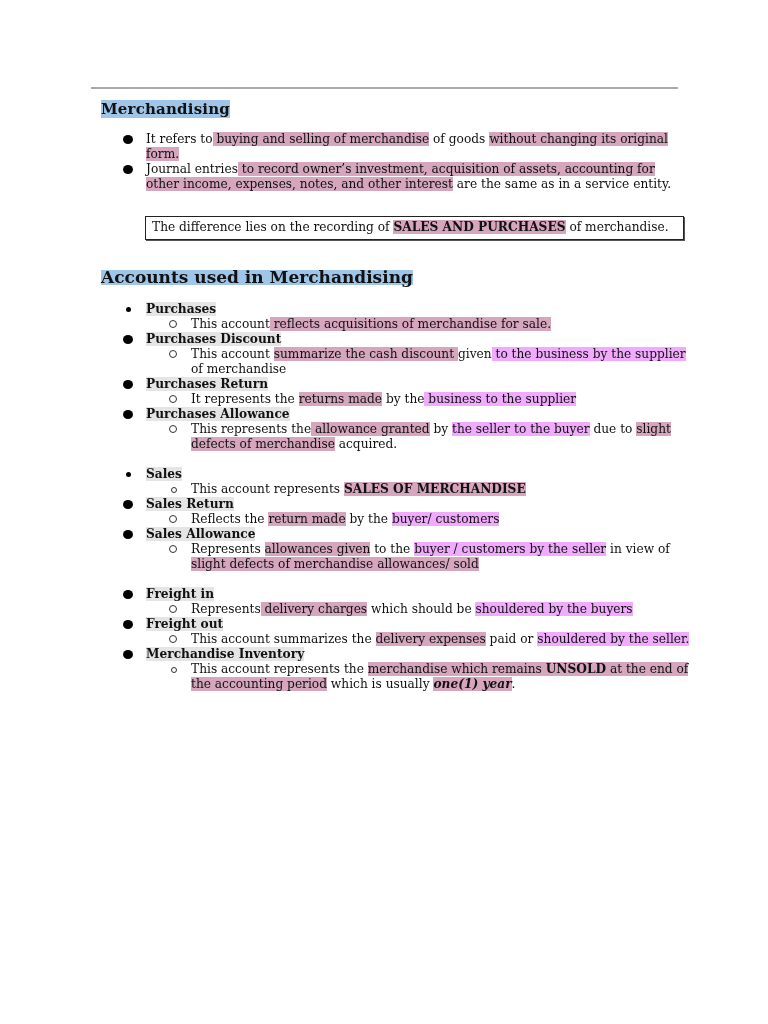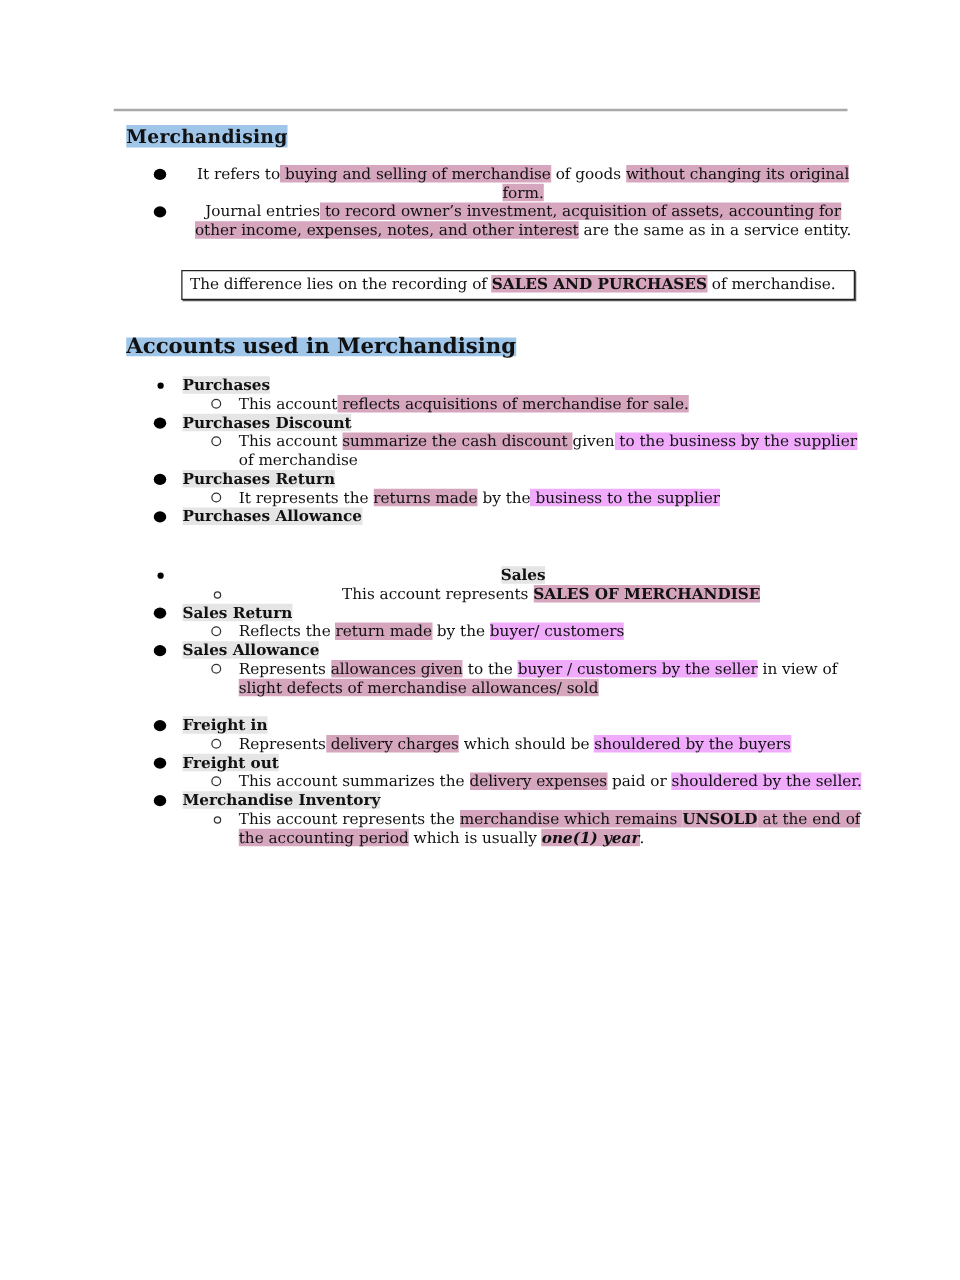--- a/index.html
+++ b/index.html
@@ -25,21 +25,21 @@
   .box { margin-left: 44px; margin-top: 24px; width: 525px; border: 1px solid #222; box-shadow: 1px 1px 0 #555; padding: 3px 6px 4px 6px; }
 </style>
 </head>
 <body>
 
 <div class="rule"></div>
 
 <div class="page">
   <div class="h1">Merchandising</div>
 
-  <ul class="l1" id="s1-list" style="margin-top:14px;text-align:center;">
+  <ul class="l1" id="s1-list" style="margin-top:14px;">
       <li><span class="bullet-disc"></span><span>It refers to</span><span class="hl-pink"> buying and selling of merchandise</span><span> of goods </span><span class="hl-pink">without changing its original form.</span></li>
       <li><span class="bullet-disc"></span><span>Journal entries</span><span class="hl-pink"> to record owner’s investment, acquisition of assets, accounting for other income, expenses, notes, and other interest</span><span> are the same as in a service entity.</span></li>
     </ul>
 
   <div class="box">
     <span>The difference lies on the recording of </span><span class="b hl-pink">SALES AND PURCHASES</span><span> of merchandise.</span>
   </div>
 
   <div style="margin-top:30px;">
     <div class="h2">Accounts used in Merchandising</div>
@@ -48,22 +48,24 @@
   <ul class="l1" id="s2-list" style="margin-top:15px;">
       <li><span class="bullet-small"></span><span class="b hl-yellow">Purchases</span><ul class="l2">
           <li><span class="bullet-circle"></span><span>This account</span><span class="hl-pink"> reflects acquisitions of merchandise for sale.</span></li>
         </ul></li>
       <li><span class="bullet-disc"></span><span class="b hl-yellow">Purchases Discount</span><ul class="l2">
           <li><span class="bullet-circle"></span><span>This account </span><span class="hl-pink">summarize the cash discount </span><span>given</span><span class="hl-green"> to the business by the supplier</span><span> of merchandise</span></li>
         </ul></li>
       <li><span class="bullet-disc"></span><span class="b hl-yellow">Purchases Return</span><ul class="l2">
           <li><span class="bullet-circle"></span><span>It represents the </span><span class="hl-pink">returns made</span><span> by the</span><span class="hl-green"> business to the supplier</span></li>
         </ul></li>
-      <li><span class="bullet-disc"></span><span class="b hl-yellow">Purchases Allowance</span></li>
-      <li style="margin-top: 32px; text-align: center;"><span class="bullet-small"></span><span class="b hl-yellow">Sales</span><ul class="l2">
+      <li><span class="bullet-disc"></span><span class="b hl-yellow">Purchases Allowance</span><ul class="l2">
+          <li><span class="bullet-circle"></span><span>This represents the</span><span class="hl-pink"> allowance granted</span><span> by </span><span class="hl-green">the seller to the buyer</span><span> due to </span><span class="hl-pink">slight defects of merchandise</span><span> acquired.</span></li>
+        </ul></li>
+      <li style="margin-top: 15px;"><span class="bullet-small"></span><span class="b hl-yellow">Sales</span><ul class="l2">
           <li><span class="bullet-circle-small"></span><span>This account represents </span><span class="hl-pink b">SALES OF MERCHANDISE</span></li>
         </ul></li>
       <li><span class="bullet-disc"></span><span class="b hl-yellow">Sales Return</span><ul class="l2">
           <li><span class="bullet-circle"></span><span>Reflects the </span><span class="hl-pink">return made</span><span> by the </span><span class="hl-green">buyer/ customers</span></li>
         </ul></li>
       <li><span class="bullet-disc"></span><span class="b hl-yellow">Sales Allowance</span><ul class="l2">
           <li><span class="bullet-circle"></span><span>Represents </span><span class="hl-pink">allowances given</span><span> to the </span><span class="hl-green">buyer / customers by the seller</span><span> in view of </span><span class="hl-pink">slight defects of merchandise allowances/ sold</span></li>
         </ul></li>
       <li style="margin-top: 15px;"><span class="bullet-disc"></span><span class="b hl-yellow">Freight in</span><ul class="l2">
           <li><span class="bullet-circle"></span><span>Represents</span><span class="hl-pink"> delivery charges</span><span> which should be </span><span class="hl-green">shouldered by the buyers</span></li>

